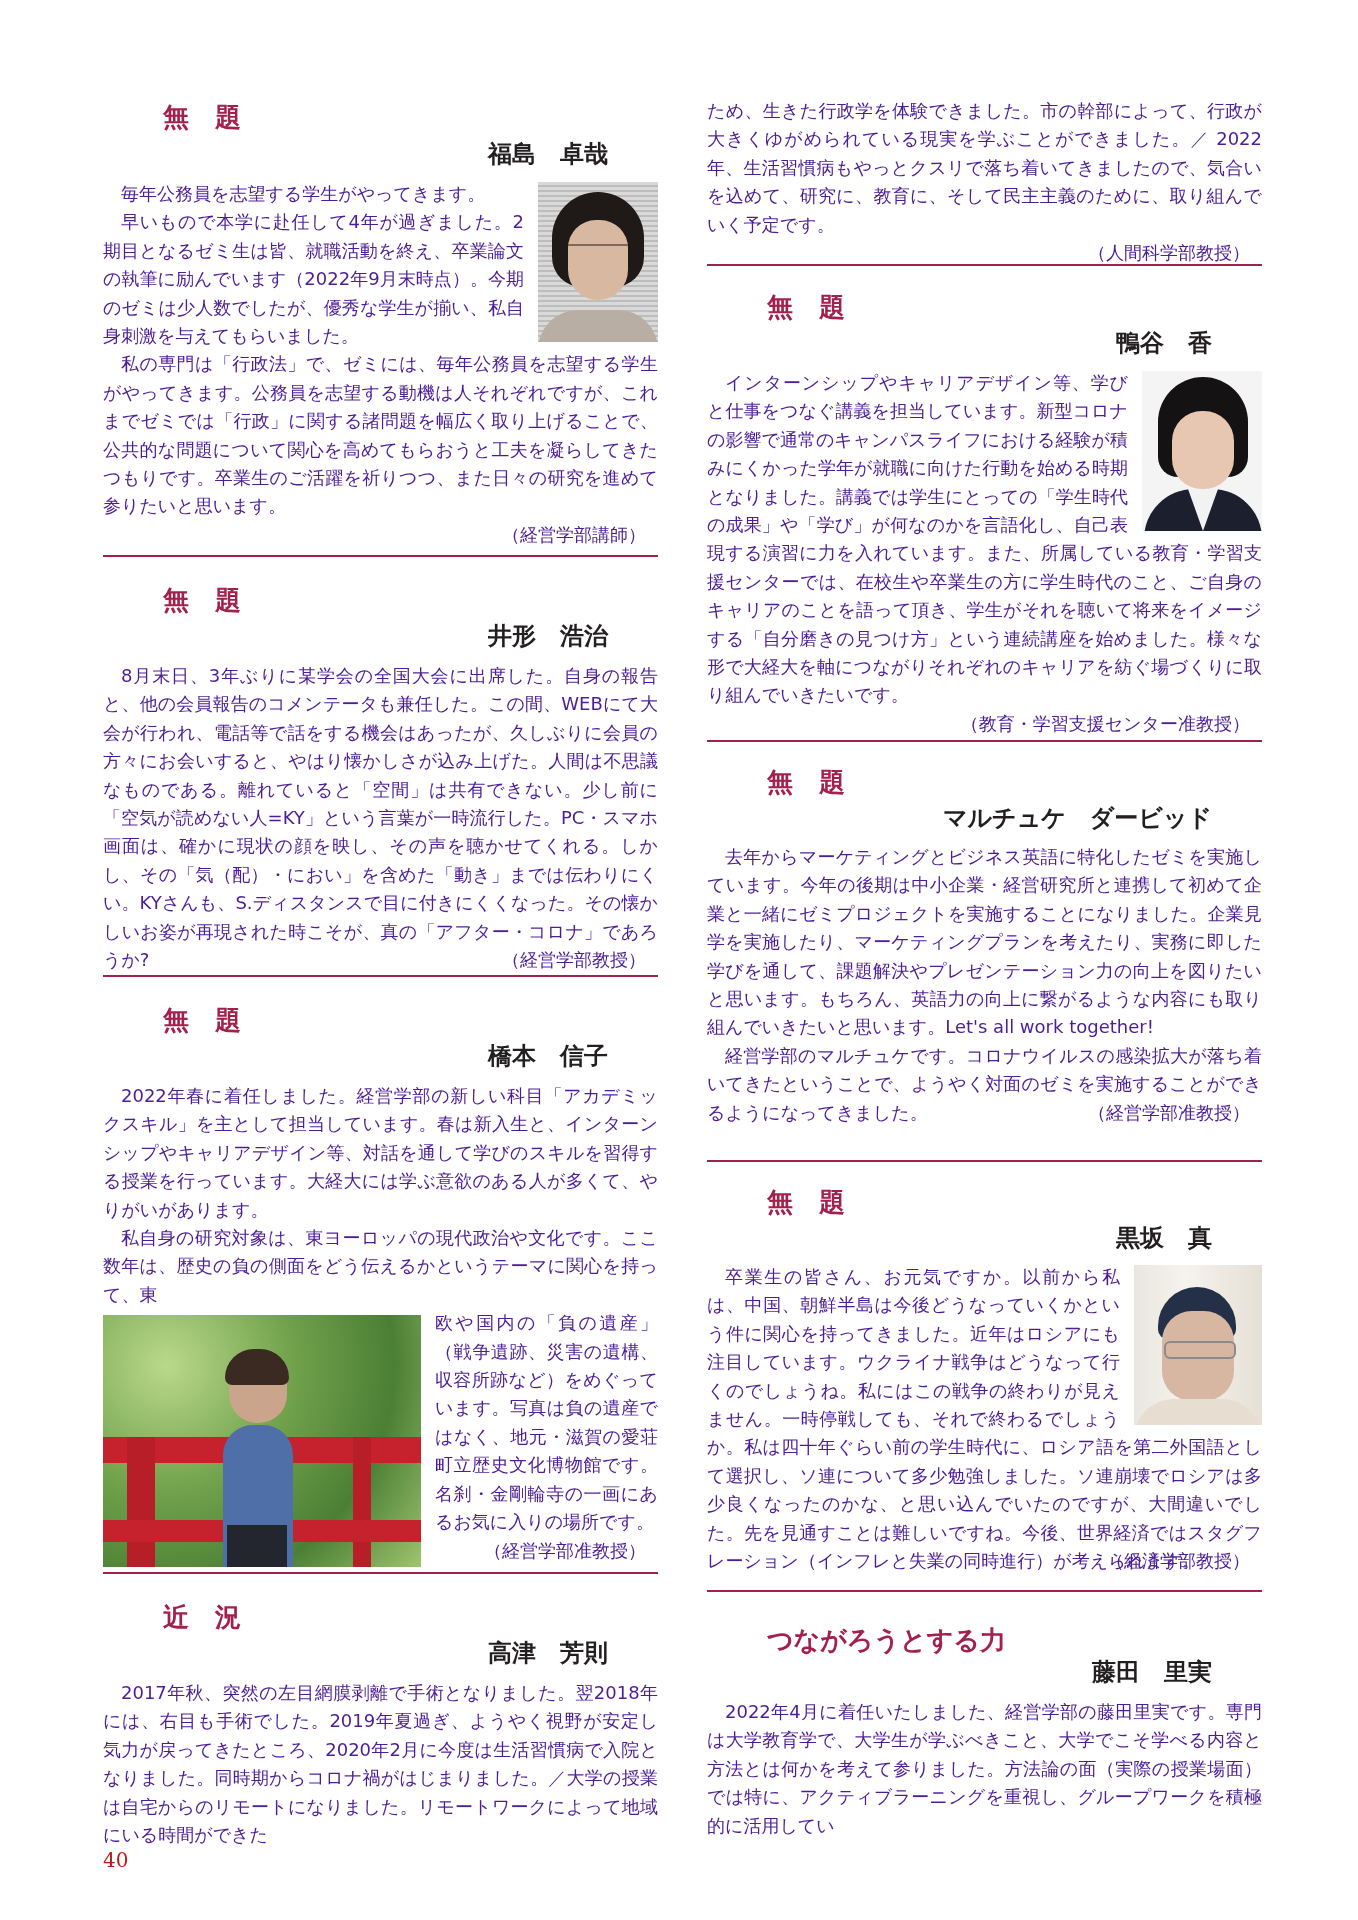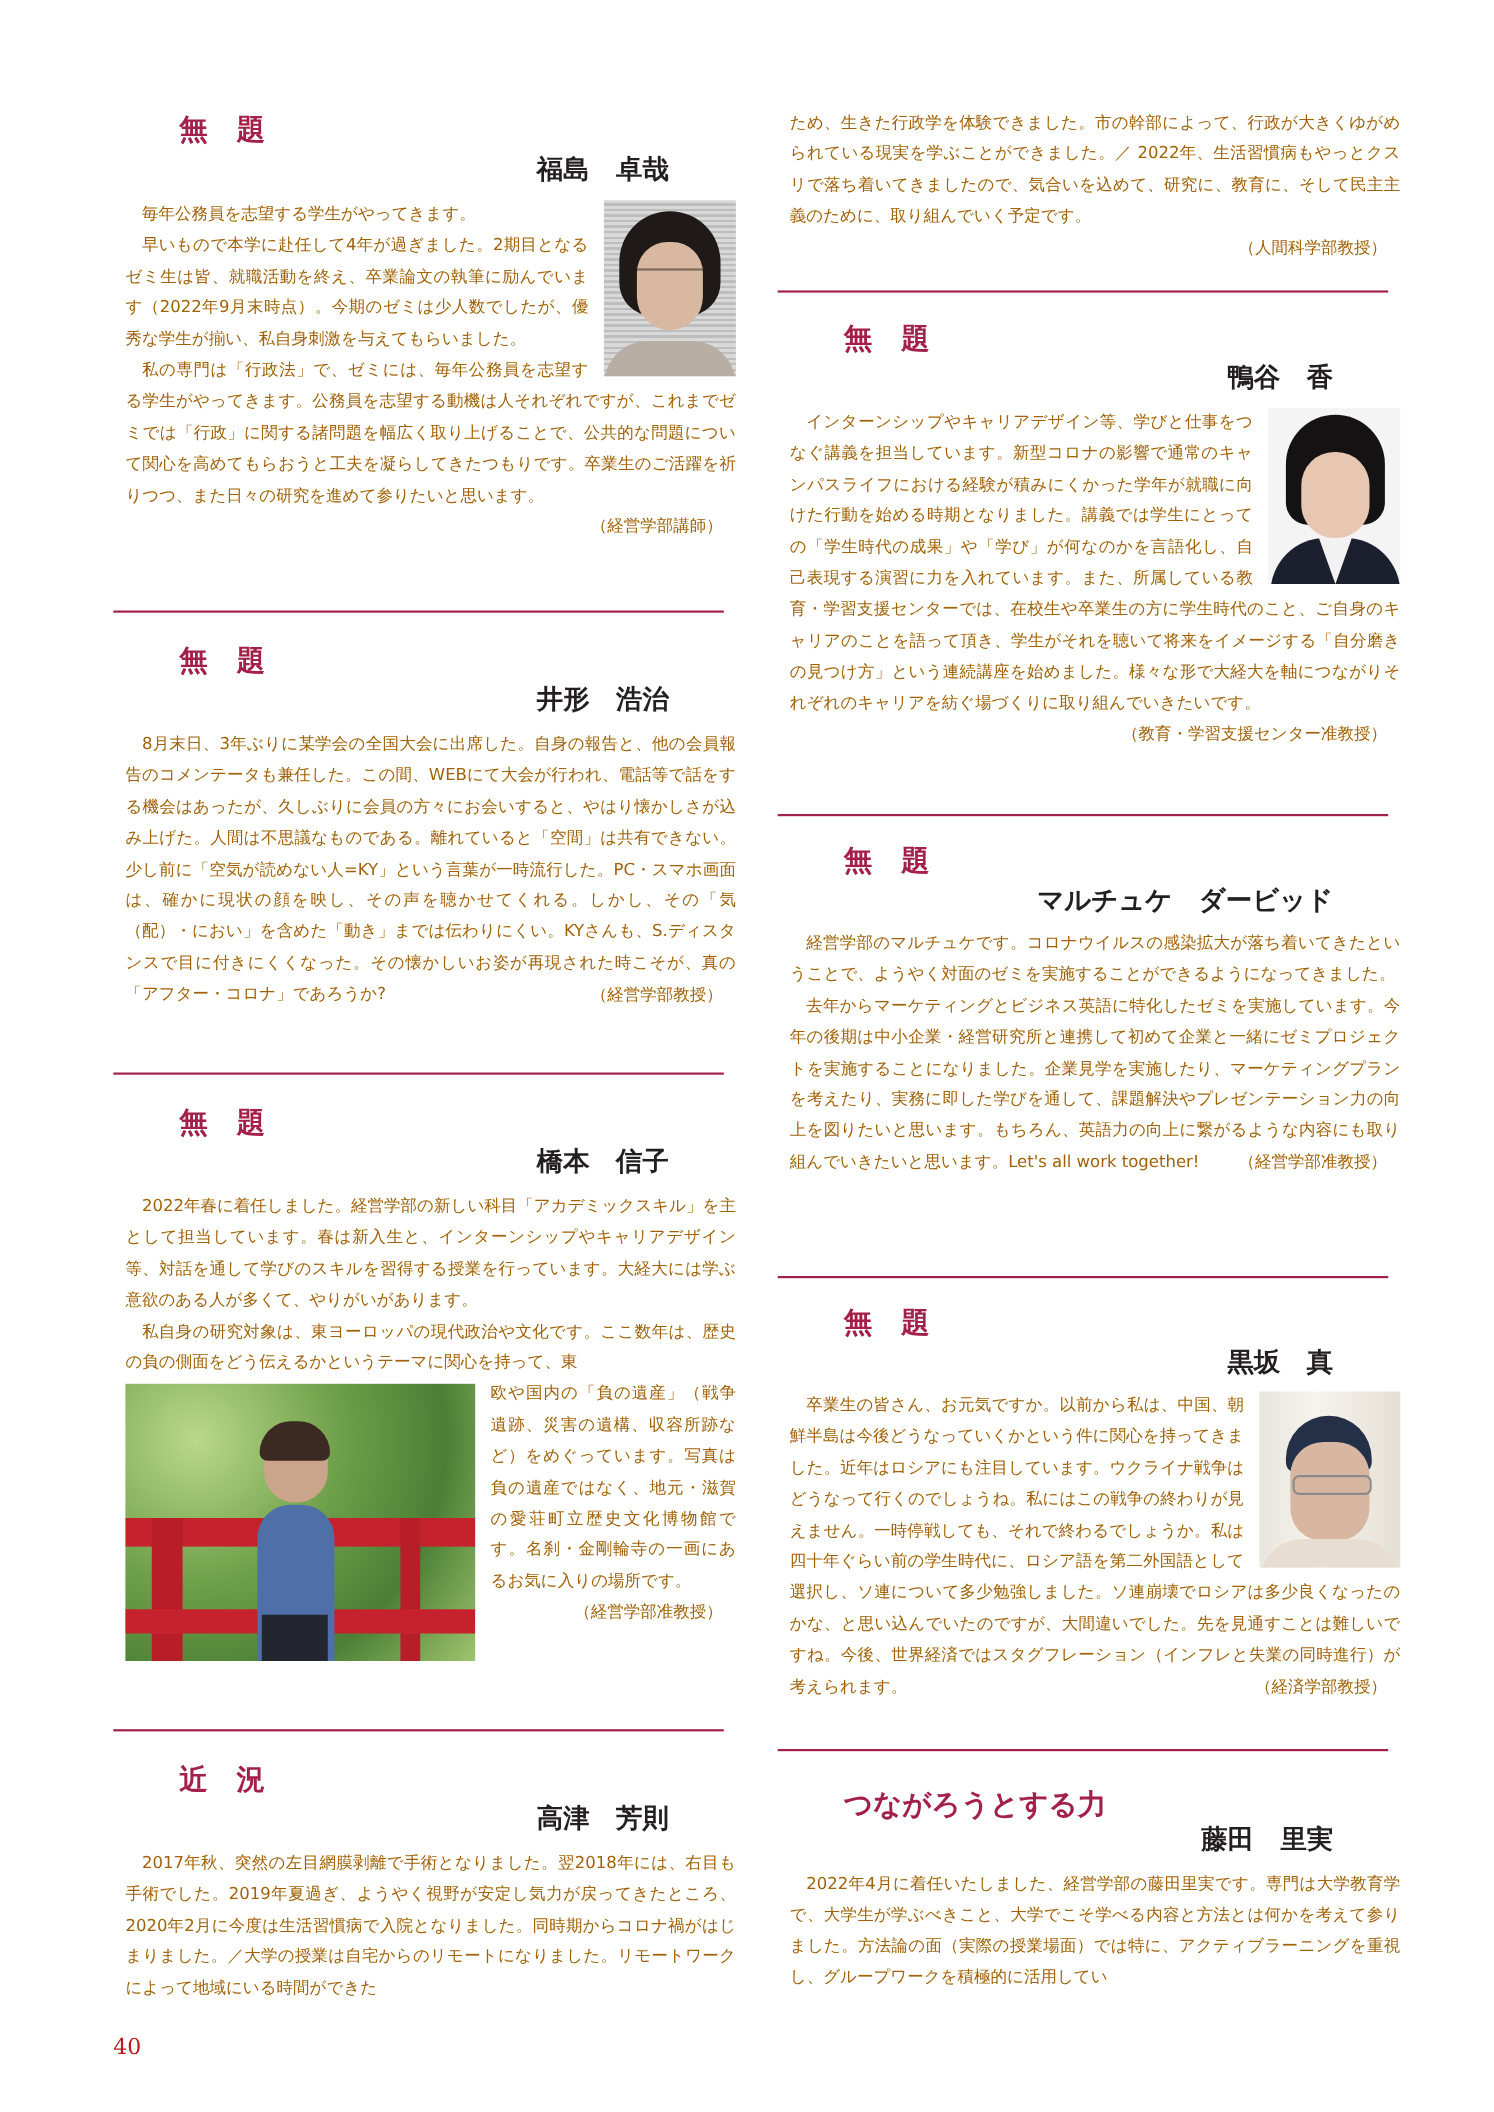--- a/index.html
+++ b/index.html
@@ -16,22 +16,22 @@
     font-size: 26px; font-weight: bold; color: #a3204b;
     letter-spacing: 0;
     white-space: pre;
   }
   .author {
     position: absolute; right: 50px;
     font-size: 24px; font-weight: bold; color: #231f20;
     white-space: pre;
   }
   .body {
-    position: absolute; left: 11px; width: 555px;
-    font-size: 15px; line-height: 28.4px; color: #a16207;
+    position: absolute; left: 0; width: 555px;
+    font-size: 18px; line-height: 28.4px; color: #4c1d95;
     text-align: justify;
   }
   .body p { margin: 0; text-indent: 1em; }
   .body p.noindent { text-indent: 0; }
   .affil { text-align: right; padding-right: 12px; }
   .rule { position: absolute; left: 0; width: 555px; height: 2px; background: #a3204b; }
 
   .photo { float: right; margin: 2px 0 4px 14px; position: relative; overflow: hidden; }
   .photo-left { float: left; margin: 6px 14px 4px 0; position: relative; overflow: hidden; }
 
@@ -147,22 +147,22 @@
         <div class="collar"></div>
     </div>
     <p>インターンシップやキャリアデザイン等、学びと仕事をつなぐ講義を担当しています。新型コロナの影響で通常のキャンパスライフにおける経験が積みにくかった学年が就職に向けた行動を始める時期となりました。講義では学生にとっての「学生時代の成果」や「学び」が何なのかを言語化し、自己表現する演習に力を入れています。また、所属している教育・学習支援センターでは、在校生や卒業生の方に学生時代のこと、ご自身のキャリアのことを語って頂き、学生がそれを聴いて将来をイメージする「自分磨きの見つけ方」という連続講座を始めました。様々な形で大経大を軸につながりそれぞれのキャリアを紡ぐ場づくりに取り組んでいきたいです。</p>
     <div class="affil">（教育・学習支援センター准教授）</div>
   </div>
   <div class="rule" style="top:740px"></div>
 
   <div class="title" style="top:765px">無　題</div>
   <div class="author" style="top:802px">マルチュケ　ダービッド</div>
   <div class="body" style="top:843px">
+    <p>去年からマーケティングとビジネス英語に特化したゼミを実施しています。今年の後期は中小企業・経営研究所と連携して初めて企業と一緒にゼミプロジェクトを実施することになりました。企業見学を実施したり、マーケティングプランを考えたり、実務に即した学びを通して、課題解決やプレゼンテーション力の向上を図りたいと思います。もちろん、英語力の向上に繋がるような内容にも取り組んでいきたいと思います。Let's all work together!</p>
     <p>経営学部のマルチュケです。コロナウイルスの感染拡大が落ち着いてきたということで、ようやく対面のゼミを実施することができるようになってきました。</p>
-    <p>去年からマーケティングとビジネス英語に特化したゼミを実施しています。今年の後期は中小企業・経営研究所と連携して初めて企業と一緒にゼミプロジェクトを実施することになりました。企業見学を実施したり、マーケティングプランを考えたり、実務に即した学びを通して、課題解決やプレゼンテーション力の向上を図りたいと思います。もちろん、英語力の向上に繋がるような内容にも取り組んでいきたいと思います。Let's all work together!</p>
     <div class="affil" style="margin-top:-28px">（経営学部准教授）</div>
   </div>
   <div class="rule" style="top:1160px"></div>
 
   <div class="title" style="top:1185px">無　題</div>
   <div class="author" style="top:1222px">黒坂　真</div>
   <div class="body" style="top:1263px">
     <div class="photo ph-kurosaka">
       <div class="hair"></div>
         <div class="face"></div>

